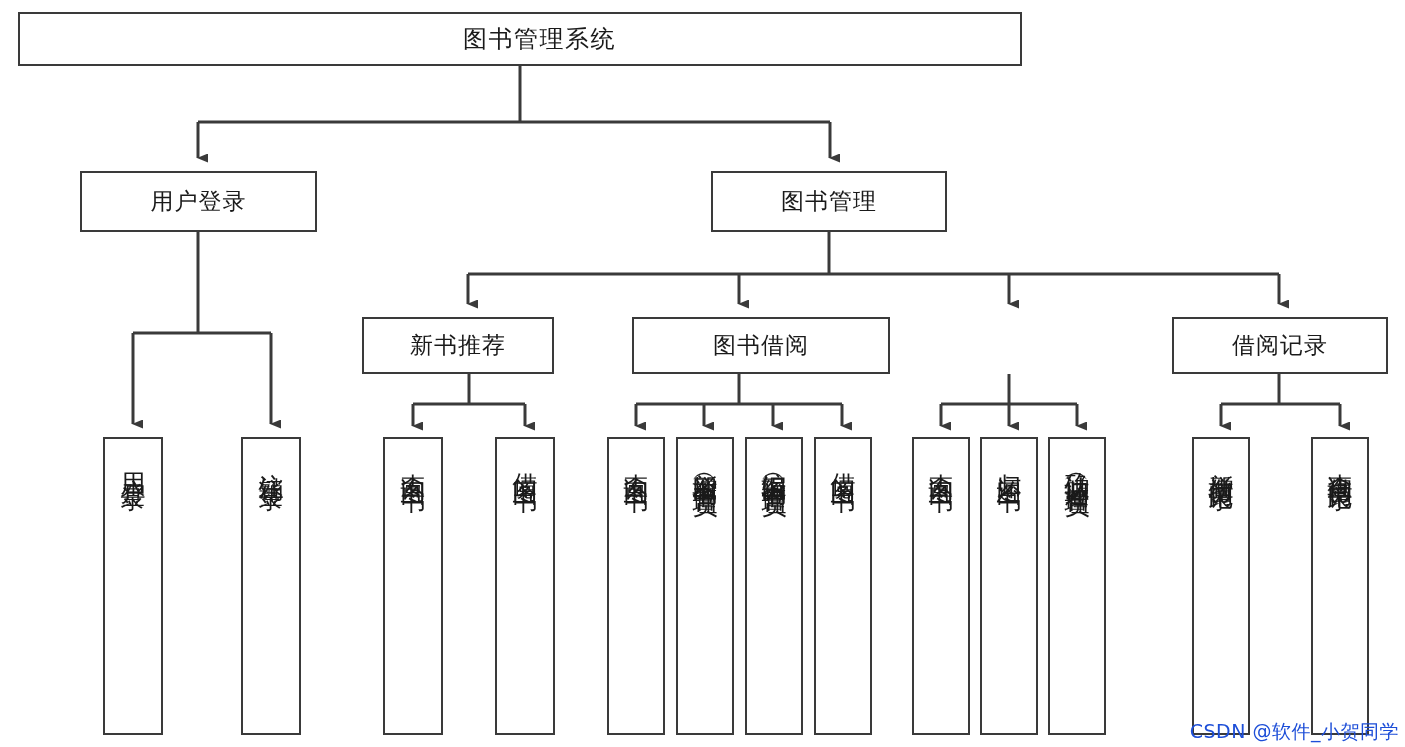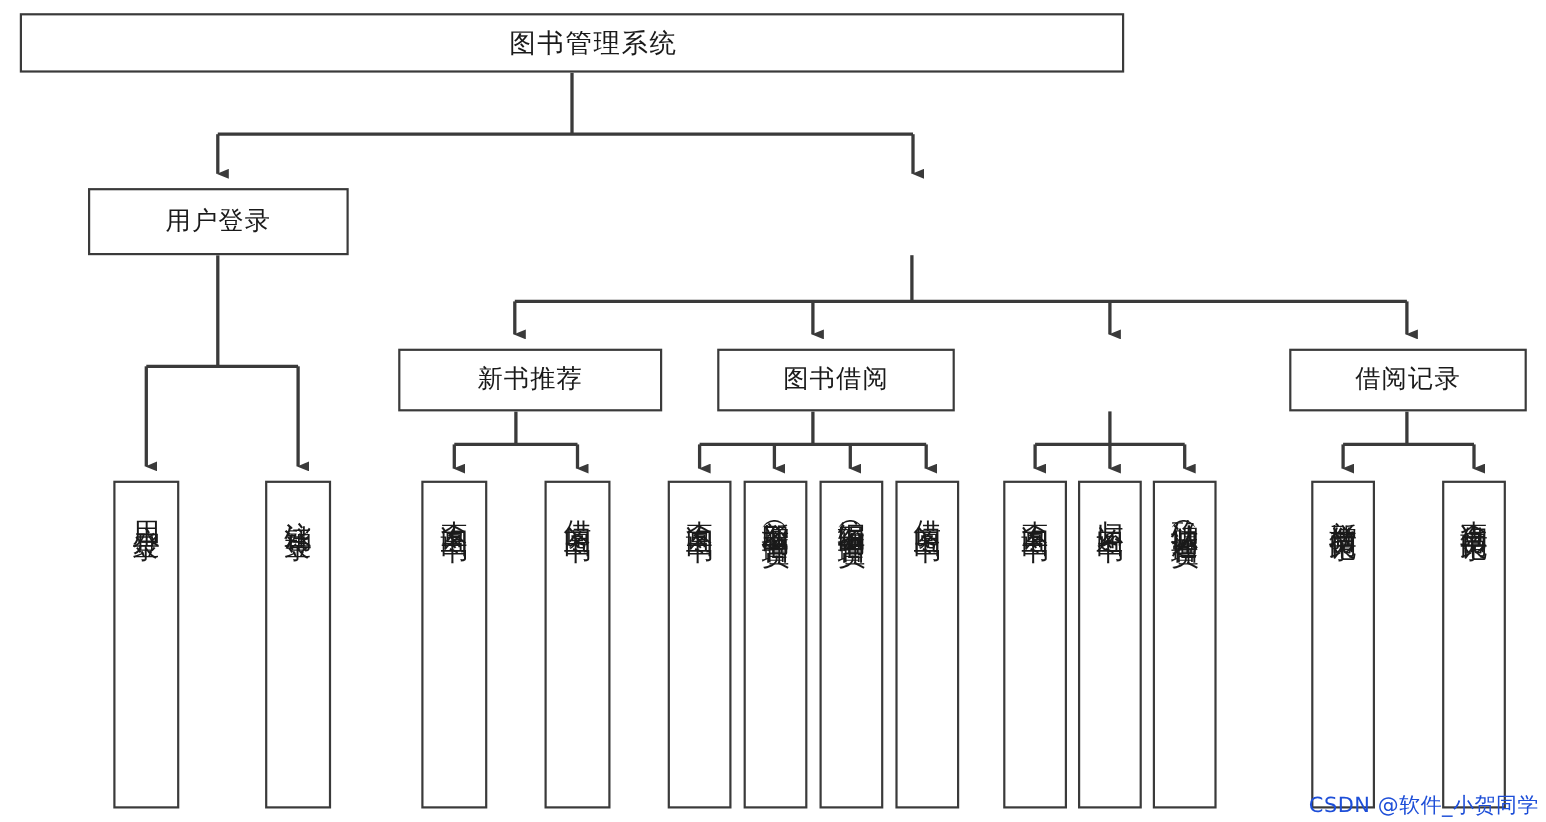--- a/index.html
+++ b/index.html
@@ -127,25 +127,28 @@
     </g>
   </svg>
 
   <div class="node h root" style="left:18px;top:12px;width:1004px;height:54px;padding-left:39px;">
     <span class="lbl">图书管理系统</span>
   </div>
 
   <div class="node h" style="left:80px;top:171px;width:237px;height:61px;">
     <span class="lbl">用户登录</span>
   </div>
+  <div class="node h" style="left:711px;top:171px;width:236px;height:61px;">
+    <span class="lbl">图书管理</span>
+  </div>
 
-  <div class="node h" style="left:362px;top:317px;width:240px;height:57px;">
+  <div class="node h" style="left:362px;top:317px;width:192px;height:57px;">
     <span class="lbl">新书推荐</span>
   </div>
-  <div class="node h" style="left:652px;top:317px;width:216px;height:57px;">
+  <div class="node h" style="left:632px;top:317px;width:258px;height:57px;">
     <span class="lbl">图书借阅</span>
   </div>
   <div class="node h" style="left:1172px;top:317px;width:216px;height:57px;">
     <span class="lbl">借阅记录</span>
   </div>
 
   <div class="node v" style="left:103px;top:437px;width:60px;height:298px;">
     <span class="lbl">用户登录</span>
   </div>
   <div class="node v" style="left:241px;top:437px;width:60px;height:298px;">

